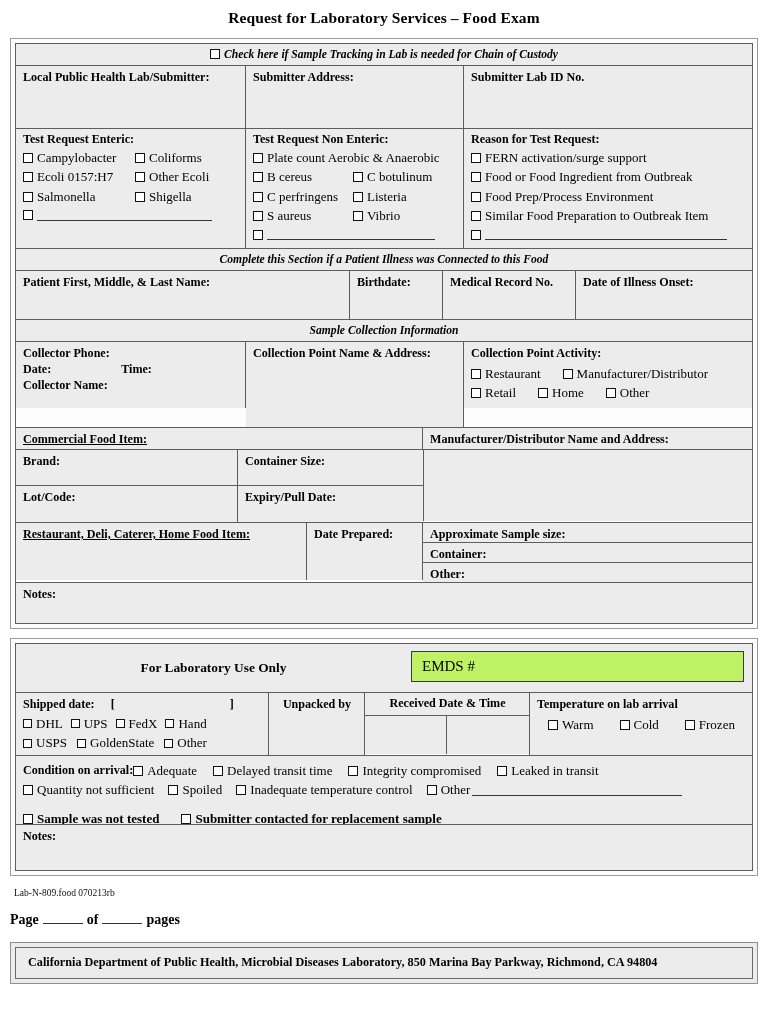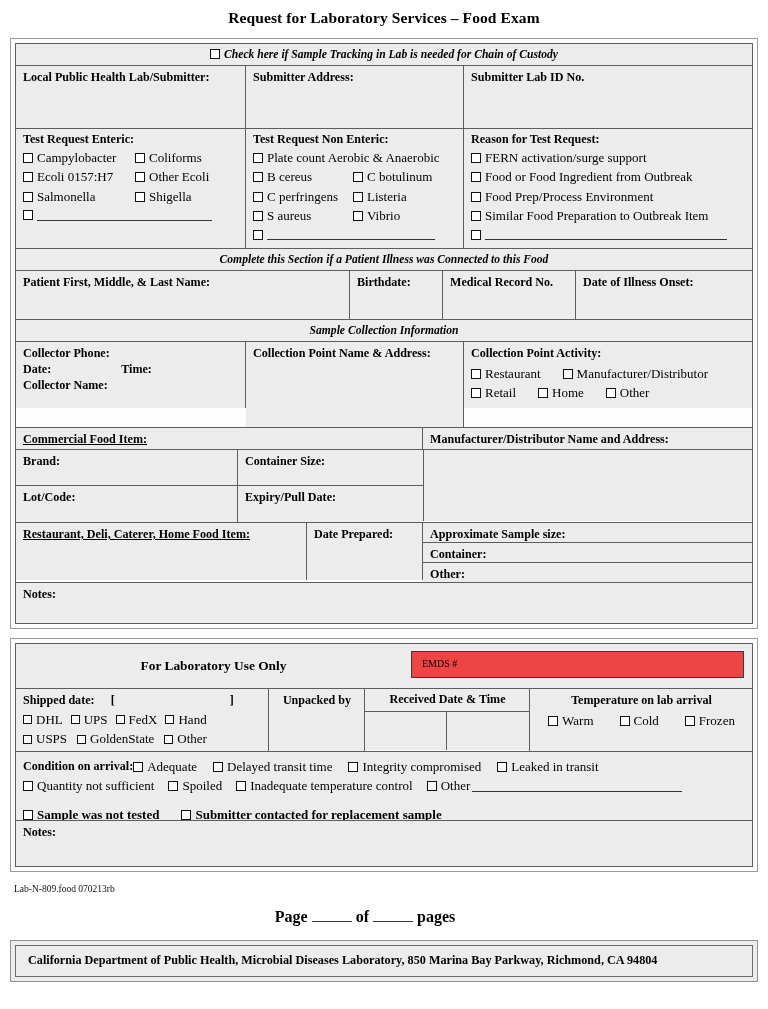--- a/index.html
+++ b/index.html
@@ -88,28 +88,28 @@
   .labhdr-title {
     flex: 0 0 395px;
     display: flex; align-items: center; justify-content: center;
     font-weight: bold; font-size: 13.4px;
     padding: 14px 0;
   }
   .emds-box {
     margin: 7px 8px 10px 0;
     flex: 1 1 auto;
     border: 1.5px solid #3b3b3b;
-    background: #ef4444;
+    background: #bef264;
     padding: 6px 0 6px 10px;
-    font-size: 10px;
+    font-size: 15px;
   }
 
   
   .slug { font-size: 9.5px; padding: 3px 0 0 4px; color: #111; font-family: "Liberation Serif", serif; }
-  .pageline { text-align: center; font-weight: bold; font-size: 16px; padding: 14px 38px 10px 0; }
+  .pageline { text-align: left; font-weight: bold; font-size: 14px; padding: 14px 38px 10px 0; }
   .pageline .fill-line { width: 40px; margin: 0 4px; }
   .footbar {
     border: 1px solid #8f8f8f;
     background: #ececec;
     padding: 4px;
     margin-top: 4px;
   }
   .footbar-inner {
     border: 1px solid #6a6a6a;
     padding: 7px 0 8px 12px;
@@ -435,21 +435,21 @@
         <div class="cell" style="height:23px;border-right:none;border-bottom:1px solid #5d5d5d;display:flex;align-items:center;justify-content:center">
           <div class="lbl">Received Date &amp; Time</div>
         </div>
         <div style="display:flex;height:38px">
           <div class="cell" style="flex:0 0 82px;height:38px"></div>
           <div class="cell" style="flex:1 1 auto;height:38px;border-right:none"></div>
         </div>
       </div>
 
       <div class="cell" style="flex:1 1 auto;height:62px;border-right:none">
-        <div class="lbl" style="text-align:center">Temperature on lab arrival</div>
+        <div class="lbl" style="text-align:left">Temperature on lab arrival</div>
         <div class="optlist" style="justify-content:center;margin-top:2px">
           <label class="opt" style="margin-right:26px">
                 <span class="cb"></span>
                 <span>Warm</span>
               </label>
           <label class="opt" style="margin-right:26px">
                 <span class="cb"></span>
                 <span>Cold</span>
               </label>
           <label class="opt">

